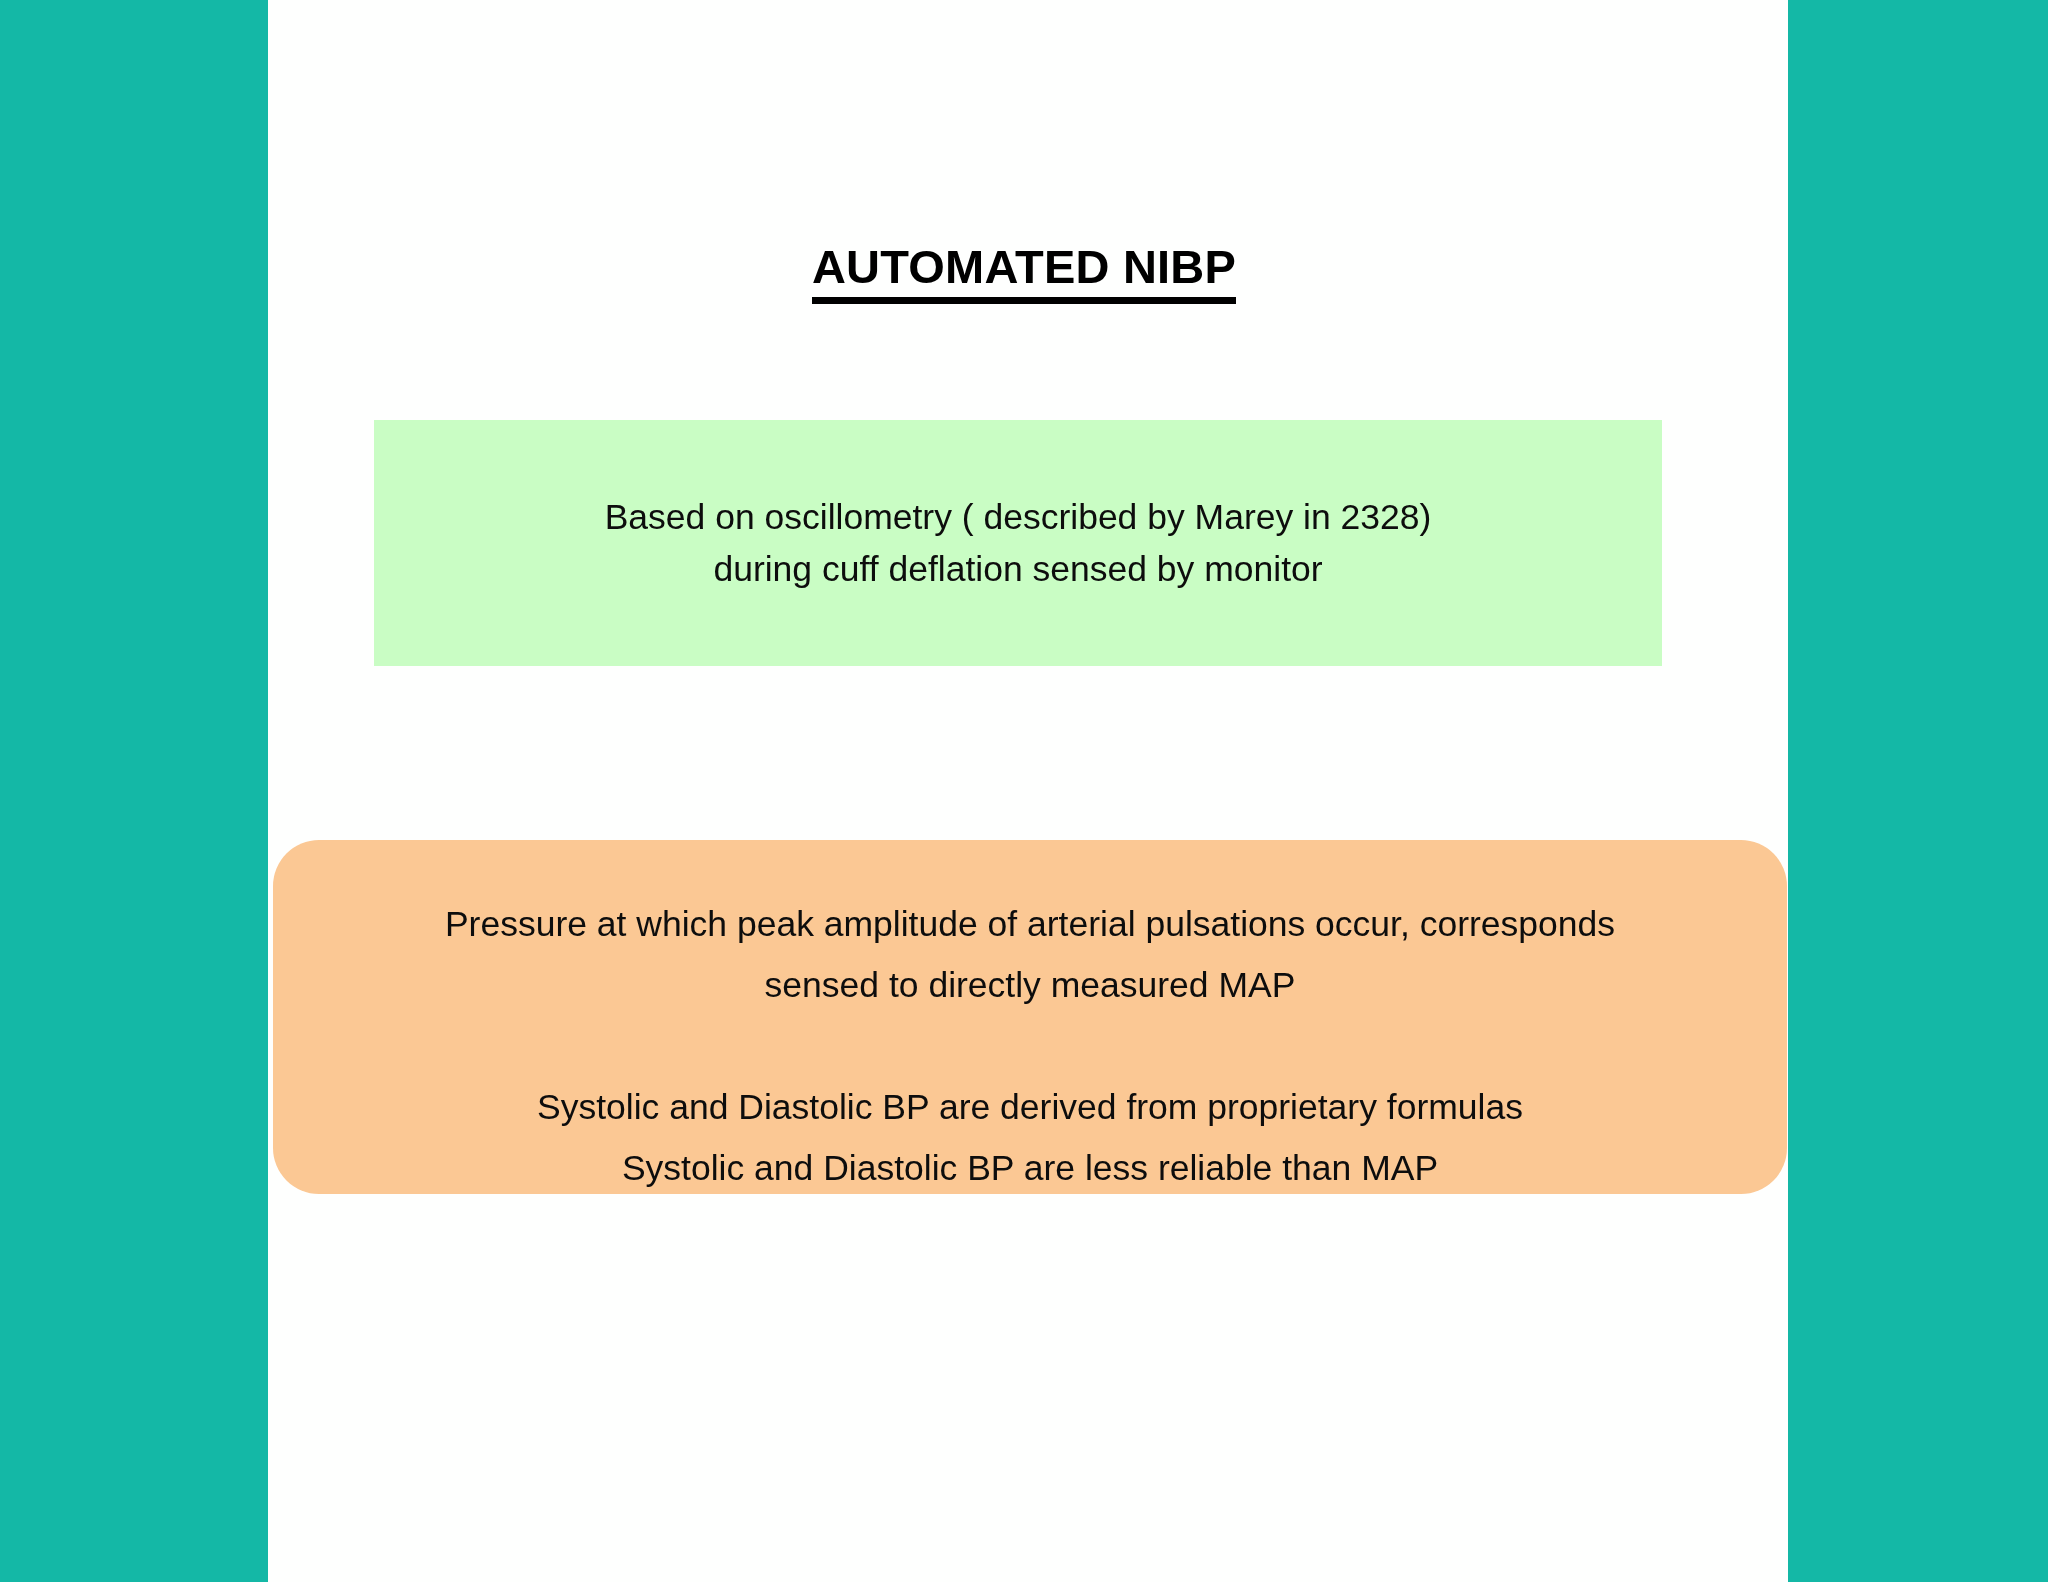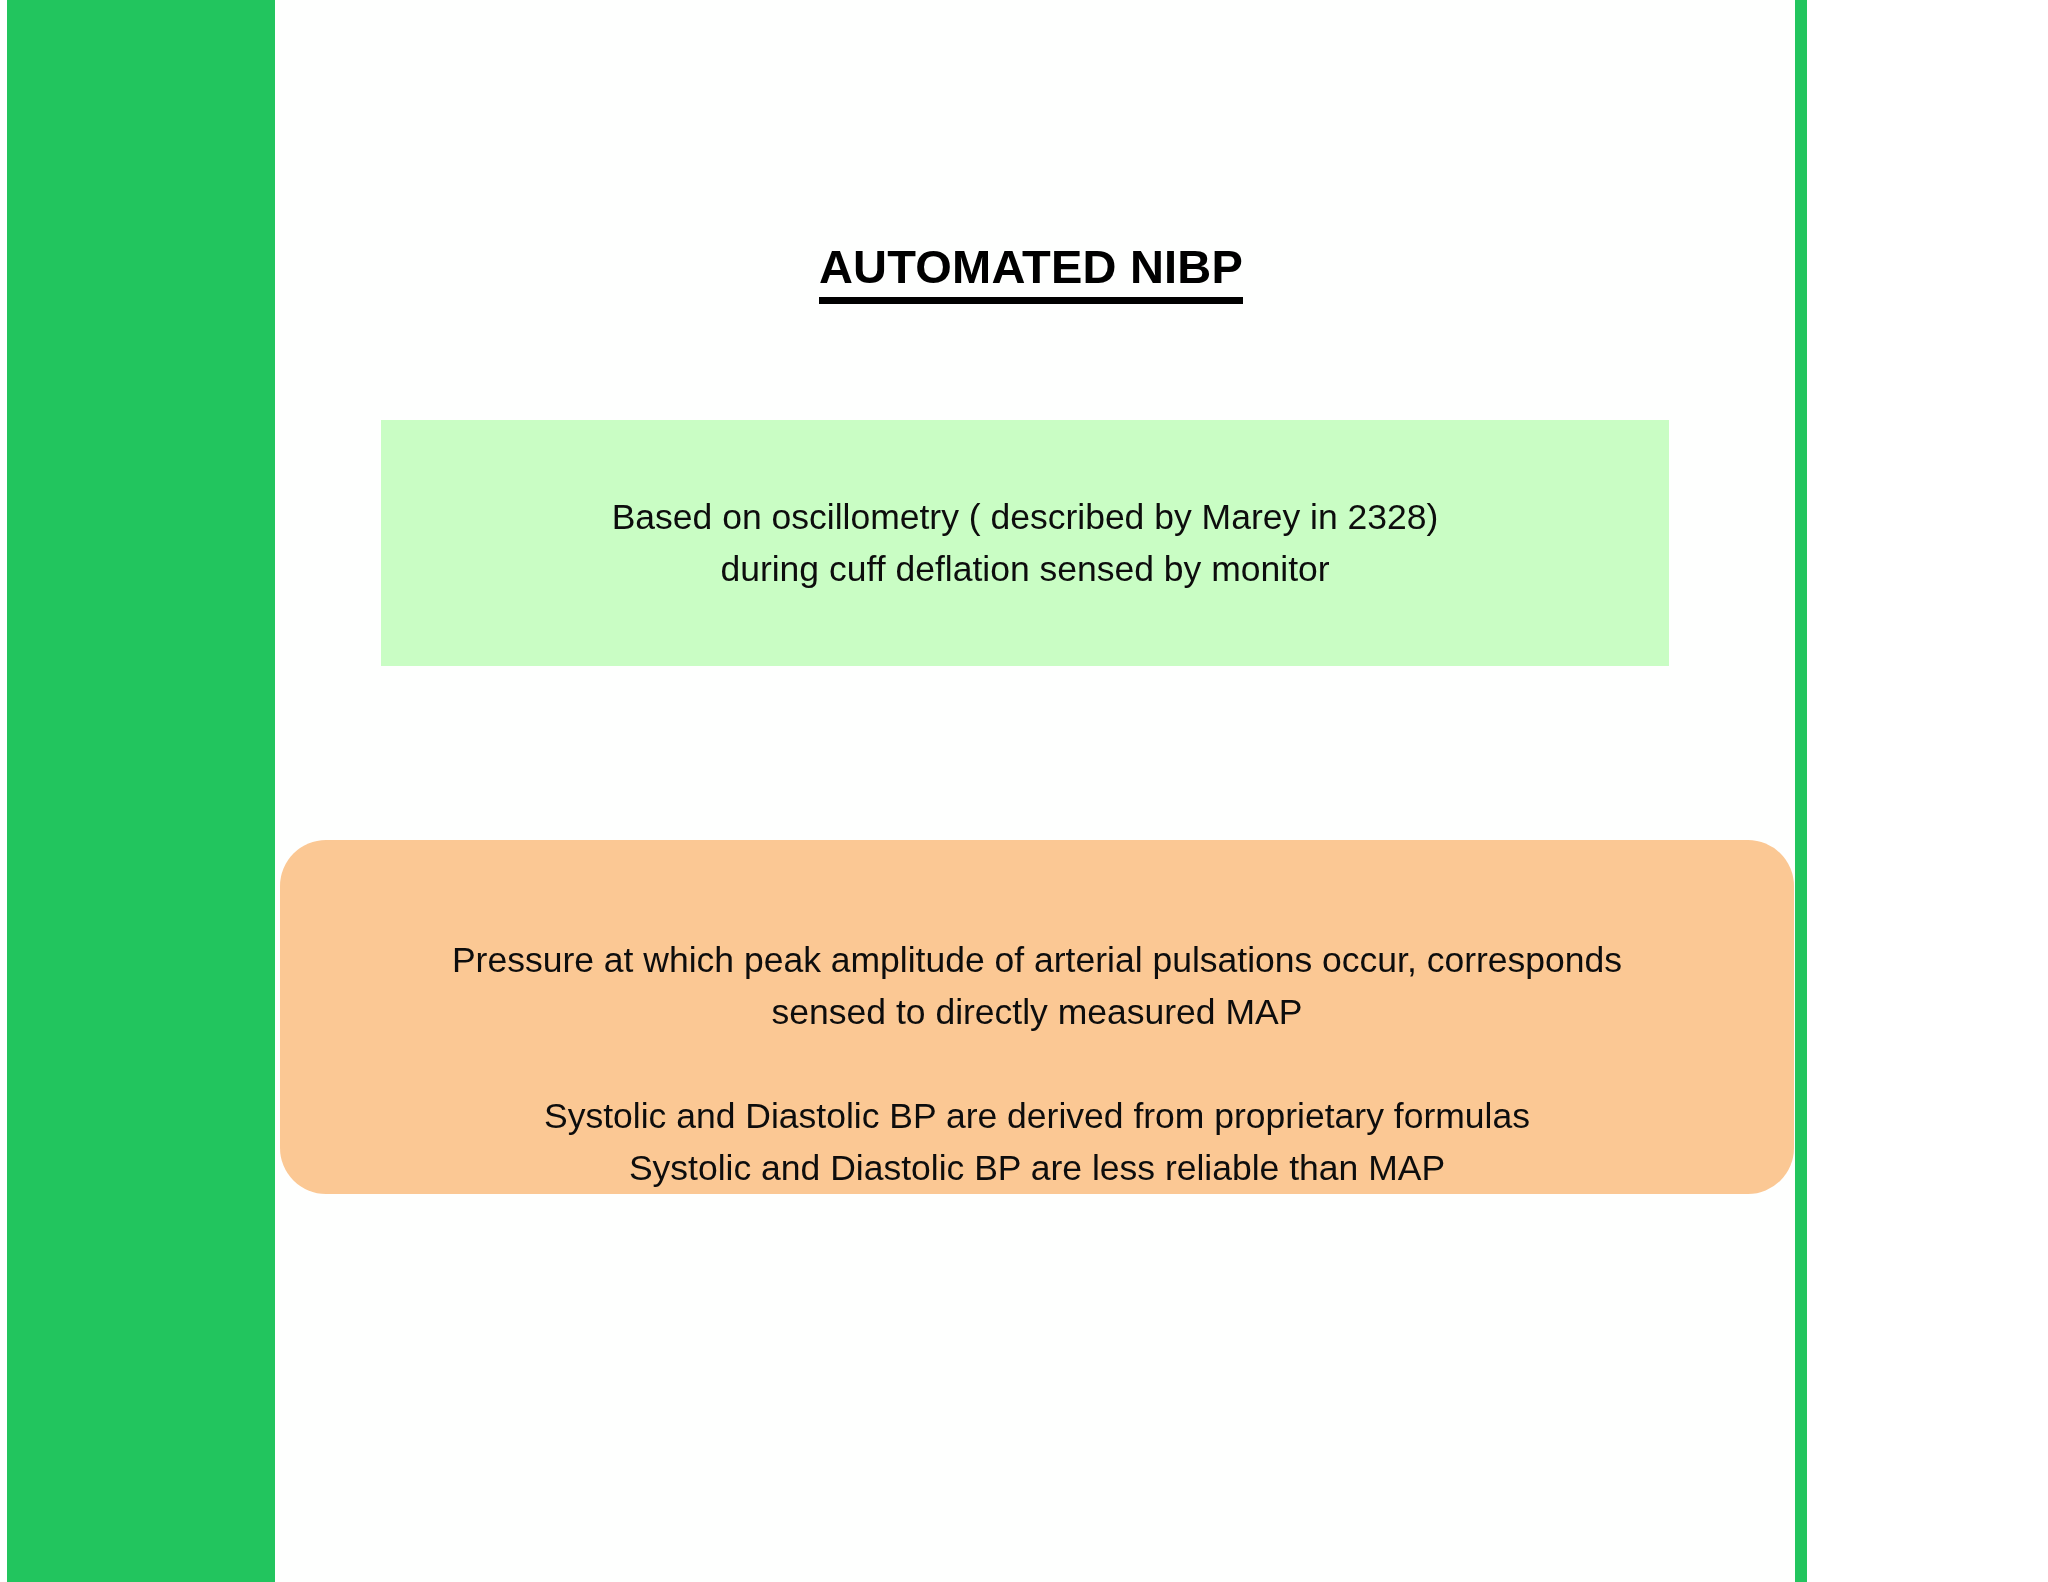--- a/index.html
+++ b/index.html
@@ -7,25 +7,24 @@
     margin: 0;
     padding: 0;
     background: #ffffff;
   }
   body {
     font-family: "Liberation Sans", sans-serif;
   }
 
   #slide {
     position: relative;
-    width: 1800px;
+    width: 2048px;
     height: 1582px;
-    background: #22c55e;
+    background: #14b8a6;
     overflow: hidden;
-    margin-left: 7px;
   }
 
   
   .slide-canvas {
     position: absolute;
     left: 268px;
     top: 0px;
     width: 1520px;
     height: 1582px;
     background: #fefffe;
@@ -71,22 +70,22 @@
     position: absolute;
     left: 273px;
     top: 840px;
     width: 1514px;
     height: 354px;
     background: #fbc894;
     border-radius: 46px;
     display: flex;
     flex-direction: column;
     align-items: center;
-    justify-content: flex-end;
-    padding-top: 42px;
+    justify-content: space-between;
+    padding-top: 58px;
     box-sizing: border-box;
   }
 
   .body-line {
     font-size: 35.5px;
     line-height: 52px;
     color: #0d0d0d;
     text-align: center;
     white-space: nowrap;
   }

